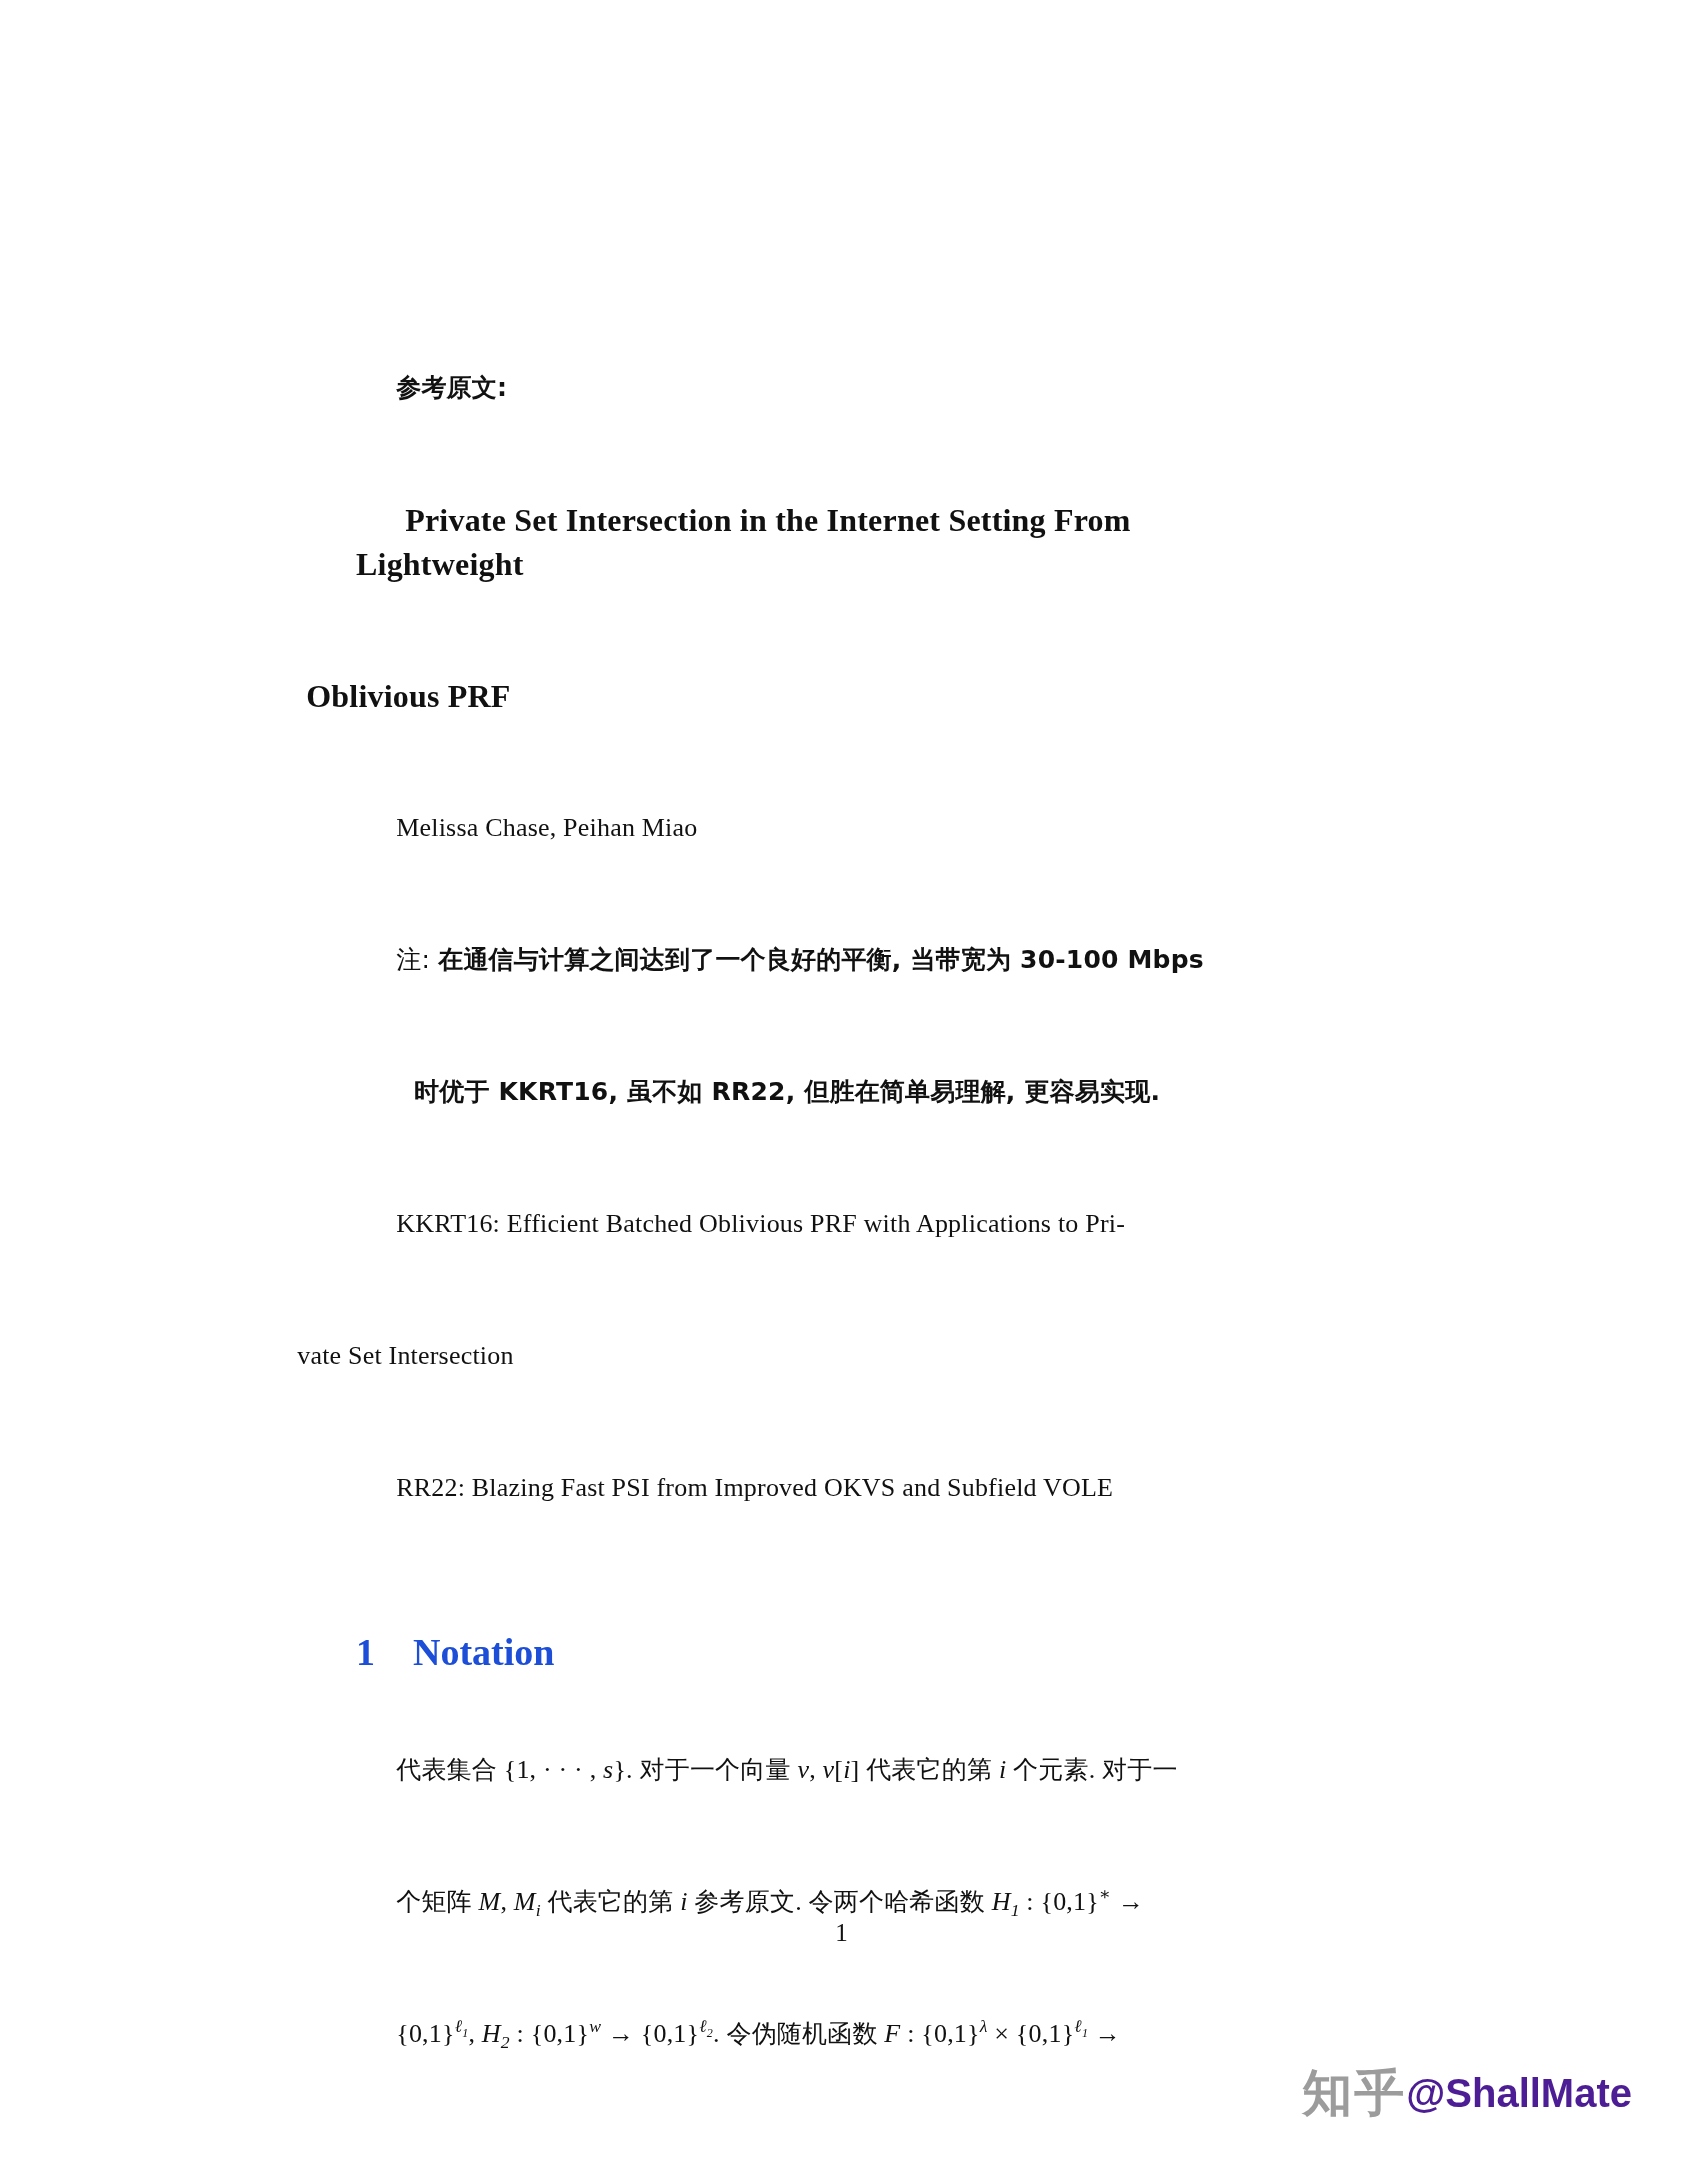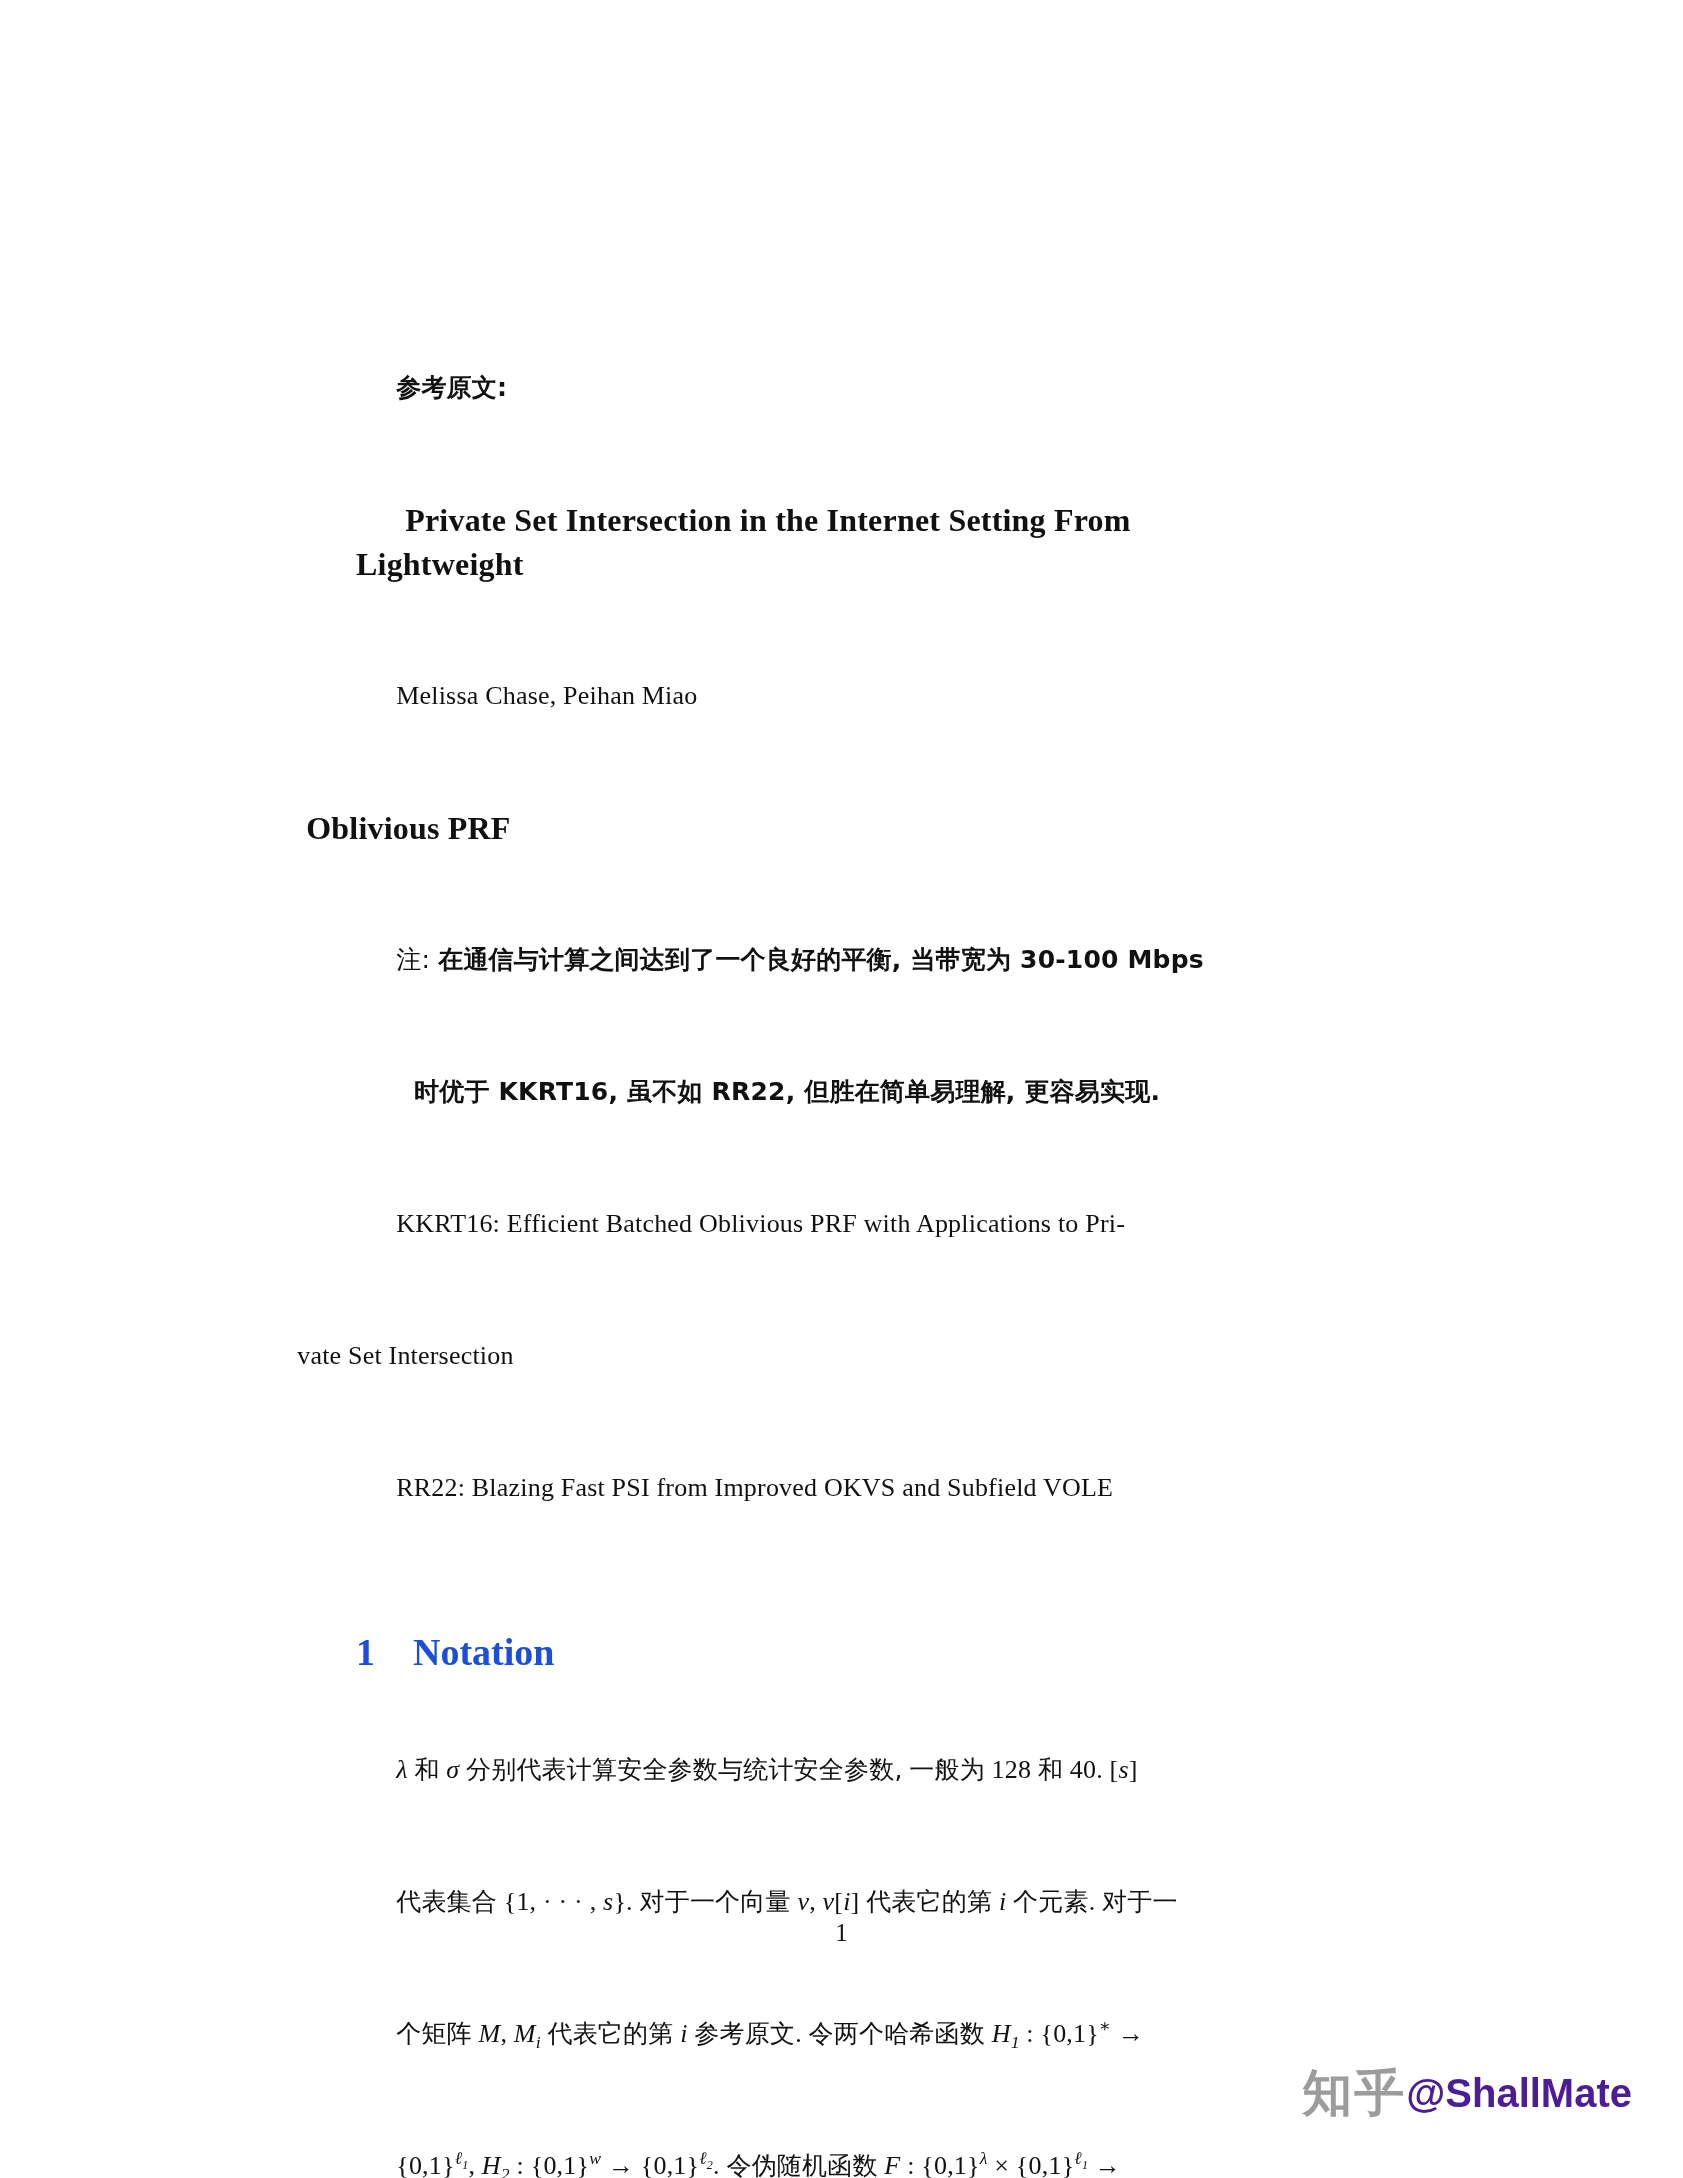--- a/index.html
+++ b/index.html
@@ -117,26 +117,26 @@
   <div id="column">
 
     <div class="line indent">
       <span class="cjk-b">参考原文:</span>
     </div>
 
     <div class="line indent title-line">
       <span>Private Set Intersection in the Internet Setting From Lightweight</span>
     </div>
 
+    <div class="line title-line" style="margin-left:-99px;">
+      <span>Oblivious PRF</span>
+    </div>
+
     <div class="line indent">
       <span>Melissa Chase, Peihan Miao</span>
-    </div>
-
-    <div class="line title-line" style="margin-left:-99px;">
-      <span>Oblivious PRF</span>
     </div>
 
     <div class="line indent">
       <span class="cjk">注: </span><span class="cjk-b">在通信与计算之间达到了一个良好的平衡, 当带宽为 30-100 Mbps</span>
     </div>
 
     <div class="line" style="margin-left:-99px;text-align:center;">
       <span class="cjk-b">时优于 KKRT16, 虽不如 RR22, 但胜在简单易理解, 更容易实现.</span>
     </div>
 
@@ -153,23 +153,20 @@
     </div>
 
     <div class="gap-head-before"></div>
 
     <div class="sec-head">
       <span class="sec-num">1</span><span>Notation</span>
     </div>
 
     <div class="gap-head-after"></div>
 
-    <div class="line indent">
-      <span class="mathit">λ</span> <span class="cjk">和</span> <span class="mathit">σ</span> <span class="cjk">分别代表计算安全参数与统计安全参数</span><span class="cjk">,</span> <span class="cjk">一般为</span> 128 <span class="cjk">和</span> 40. [<span class="mathit">s</span>]
-    </div>
     <div class="line">
       <span class="cjk">代表集合</span> {1, · · · , <span class="mathit">s</span>}. <span class="cjk">对于一个向量</span> <span class="mathit">v</span>, <span class="mathit">v</span>[<span class="mathit">i</span>] <span class="cjk">代表它的第</span> <span class="mathit">i</span> <span class="cjk">个元素</span>. <span class="cjk">对于一</span>
     </div>
     <div class="line">
       <span class="cjk">个矩阵</span> <span class="mathit">M</span>, <span class="mathit">M<sub>i</sub></span> <span class="cjk">代表它的第</span> <span class="mathit">i</span> <span class="cjk">参考原文</span>. <span class="cjk">令两个哈希函数</span> <span class="mathit">H<sub>1</sub></span> : {0,1}<sup>∗</sup> →
     </div>
     <div class="line">
       {0,1}<sup><span class="mathit">ℓ<sub>1</sub></span></sup>, <span class="mathit">H<sub>2</sub></span> : {0,1}<sup><span class="mathit">w</span></sup> → {0,1}<sup><span class="mathit">ℓ<sub>2</sub></span></sup>. <span class="cjk">令伪随机函数</span> <span class="mathit">F</span> : {0,1}<sup><span class="mathit">λ</span></sup> × {0,1}<sup><span class="mathit">ℓ<sub>1</sub></span></sup> →
     </div>
 

